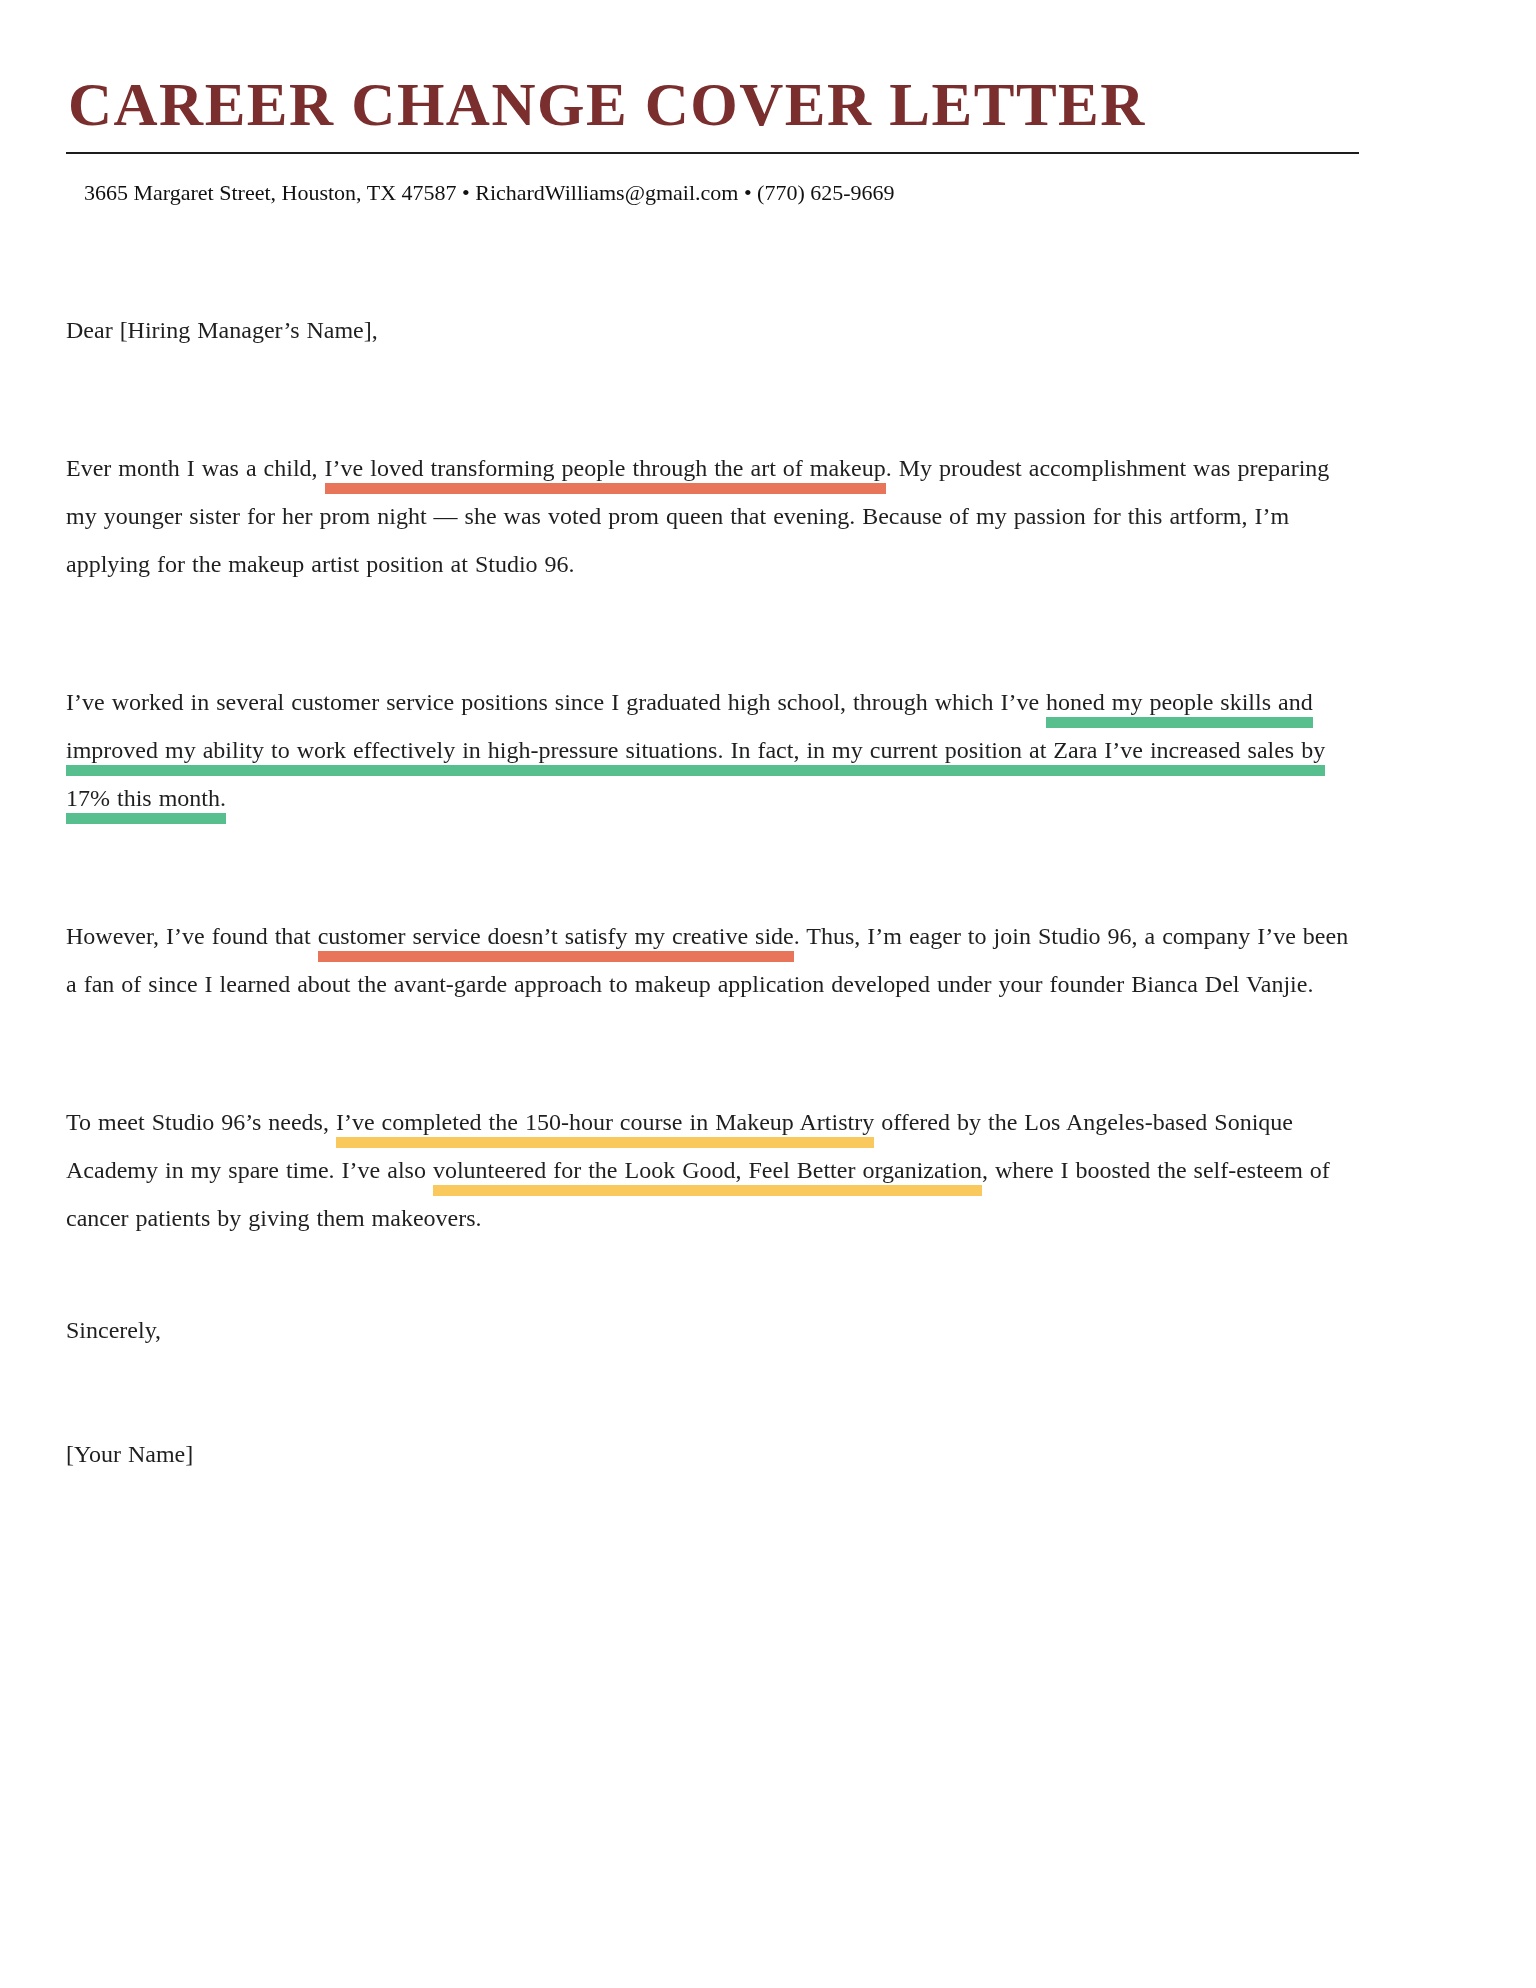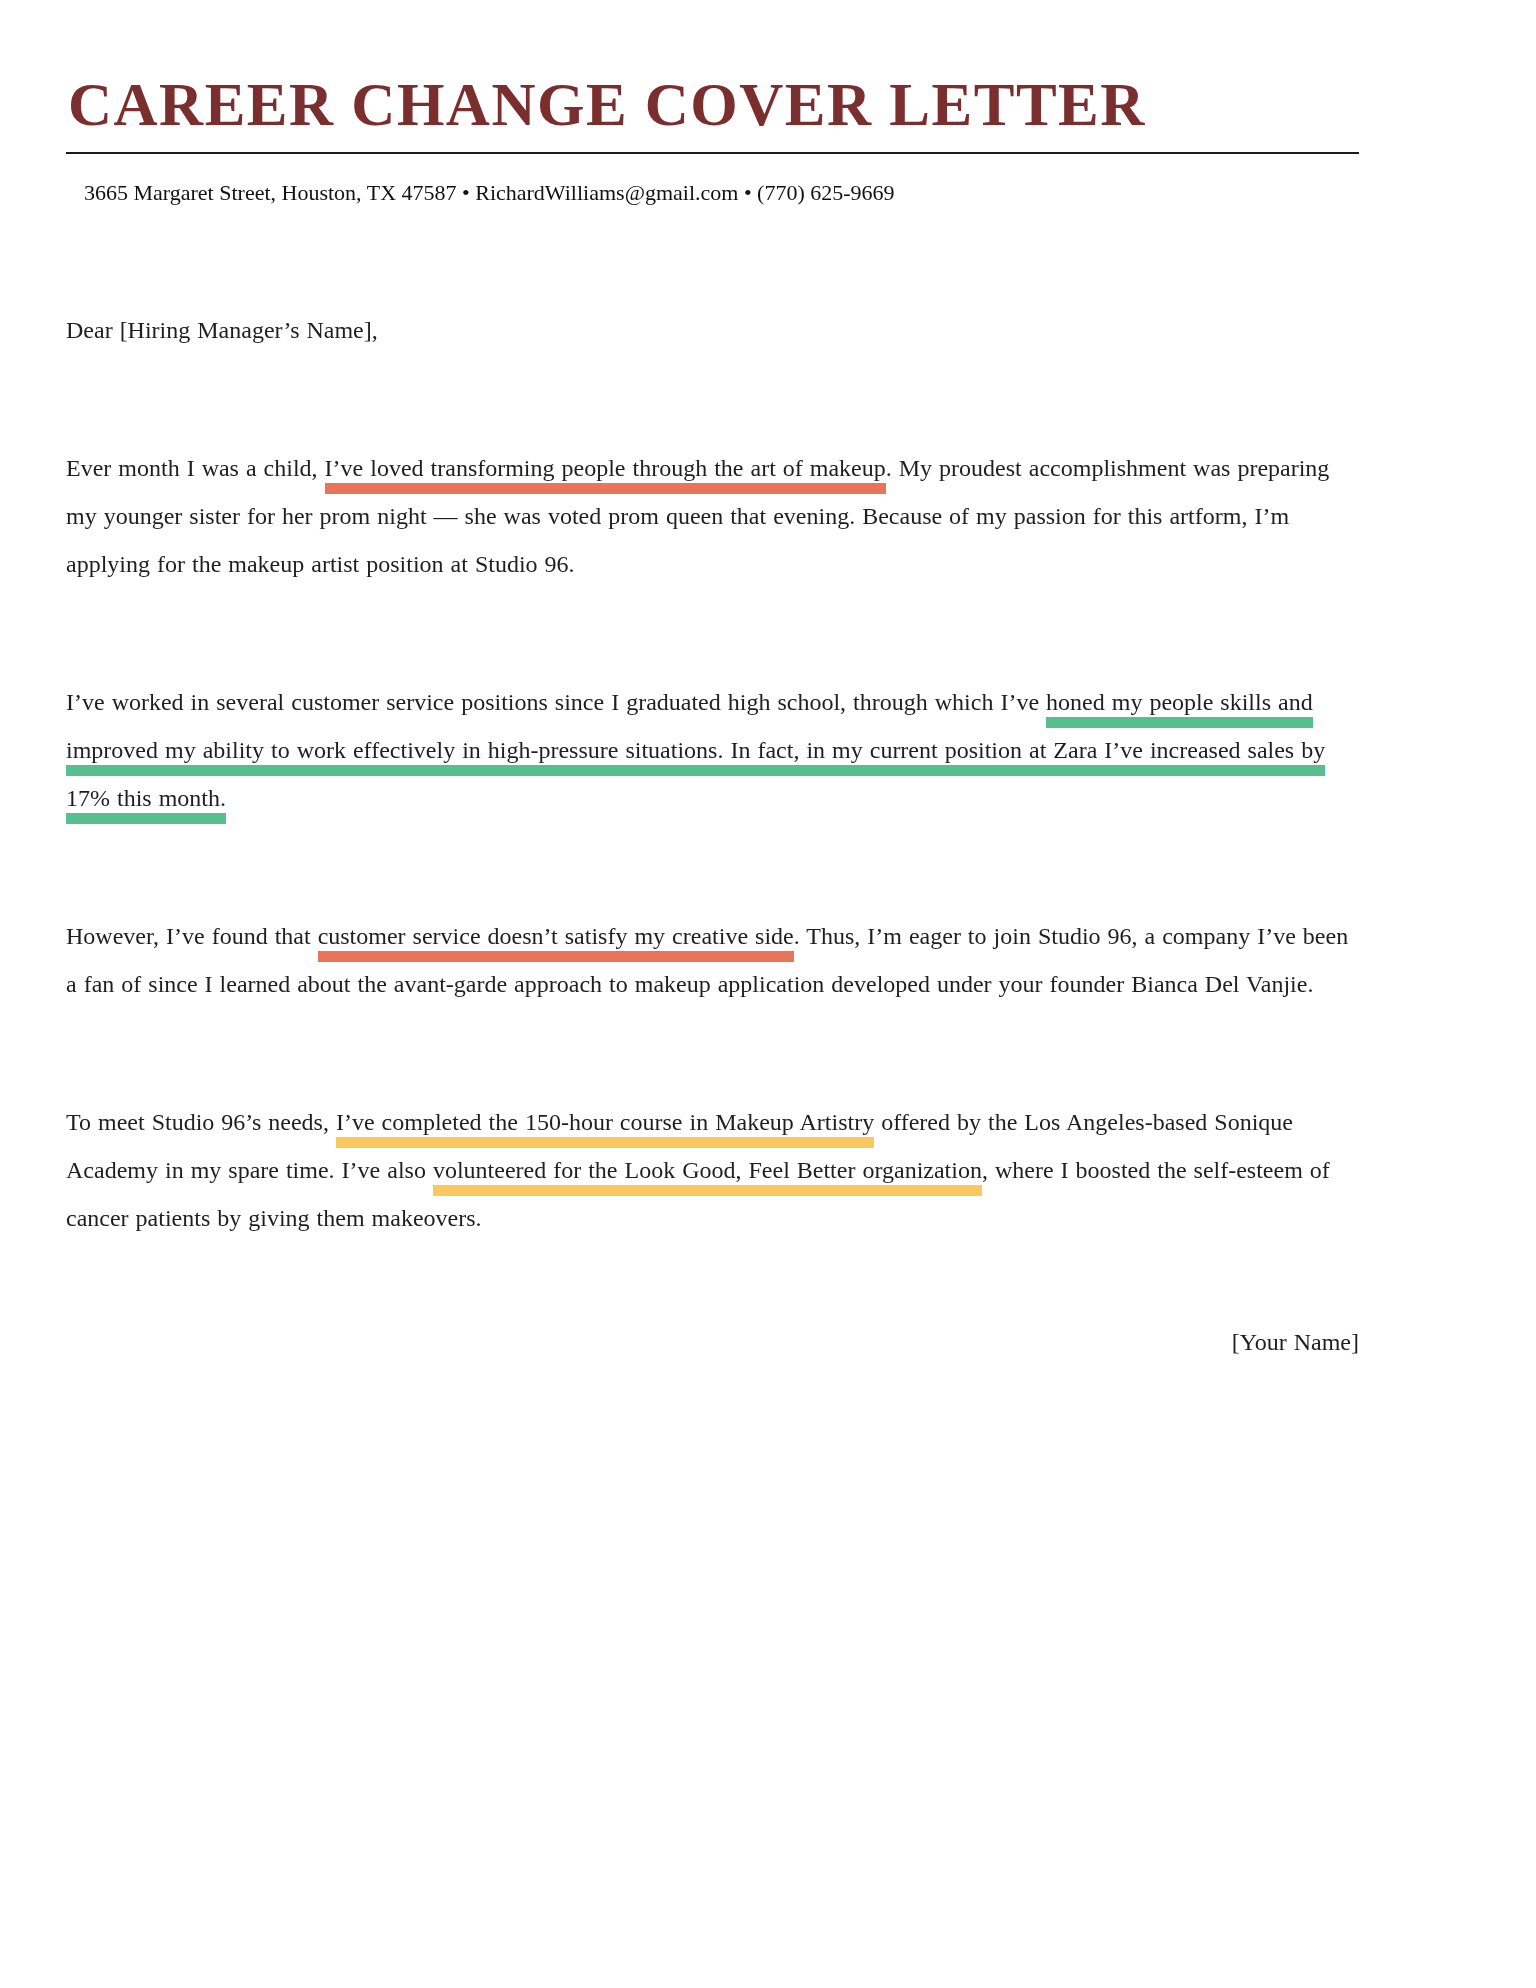--- a/index.html
+++ b/index.html
@@ -52,21 +52,20 @@
     margin: 96px 0 0 0;
   }
   .para {
     margin: 90px 0 0 0;
   }
   .closing {
     margin: 64px 0 0 0;
   }
   .signature {
     margin: 76px 0 0 0;
-    text-align: right;
   }
   .hl {
     border-bottom: 11px solid transparent;
     padding-bottom: 2px;
   }
   .hl-red    { border-bottom-color: var(--hl-red, #E8745A); }
   .hl-green  { border-bottom-color: var(--hl-green, #57BF8E); }
   .hl-yellow { border-bottom-color: var(--hl-yellow, #F9C95E); }
 </style>
 </head>
@@ -78,15 +77,16 @@
   <div class="contact-line">3665 Margaret Street, Houston, TX 47587 •  RichardWilliams@gmail.com •  (770) 625-9669</div>
 
   <div class="letter-body">
     <p class="salutation">Dear [Hiring Manager’s Name],</p>
     <div>
         <p class="para"><span>Ever month I was a child, </span><span class="hl hl-red">I’ve loved transforming people through the art of makeup</span><span>. My proudest accomplishment was preparing my younger sister for her prom night — she was voted prom queen that evening. Because of my passion for this artform, I’m applying for the makeup artist position at Studio 96.</span></p>
         <p class="para"><span>I’ve worked in several customer service positions since I graduated high school, through which I’ve </span><span class="hl hl-green">honed my people skills and improved my ability to work effectively in high-pressure situations. In fact, in my current position at Zara I’ve increased sales by 17% this month.</span></p>
         <p class="para"><span>However, I’ve found that </span><span class="hl hl-red">customer service doesn’t satisfy my creative side</span><span>. Thus, I’m eager to join Studio 96, a company I’ve been a fan of since I learned about the avant-garde approach to makeup application developed under your founder Bianca Del Vanjie.</span></p>
         <p class="para"><span>To meet Studio 96’s needs, </span><span class="hl hl-yellow">I’ve completed the 150-hour course in Makeup Artistry</span><span> offered by the Los Angeles-based Sonique Academy in my spare time. I’ve also </span><span class="hl hl-yellow">volunteered for the Look Good, Feel Better organization</span><span>, where I boosted the self-esteem of cancer patients by giving them makeovers.</span></p>
       </div>
+    <p class="closing">Sincerely,</p>
     <p class="signature">[Your Name]</p>
   </div>
 </div>
 
 </body></html>

